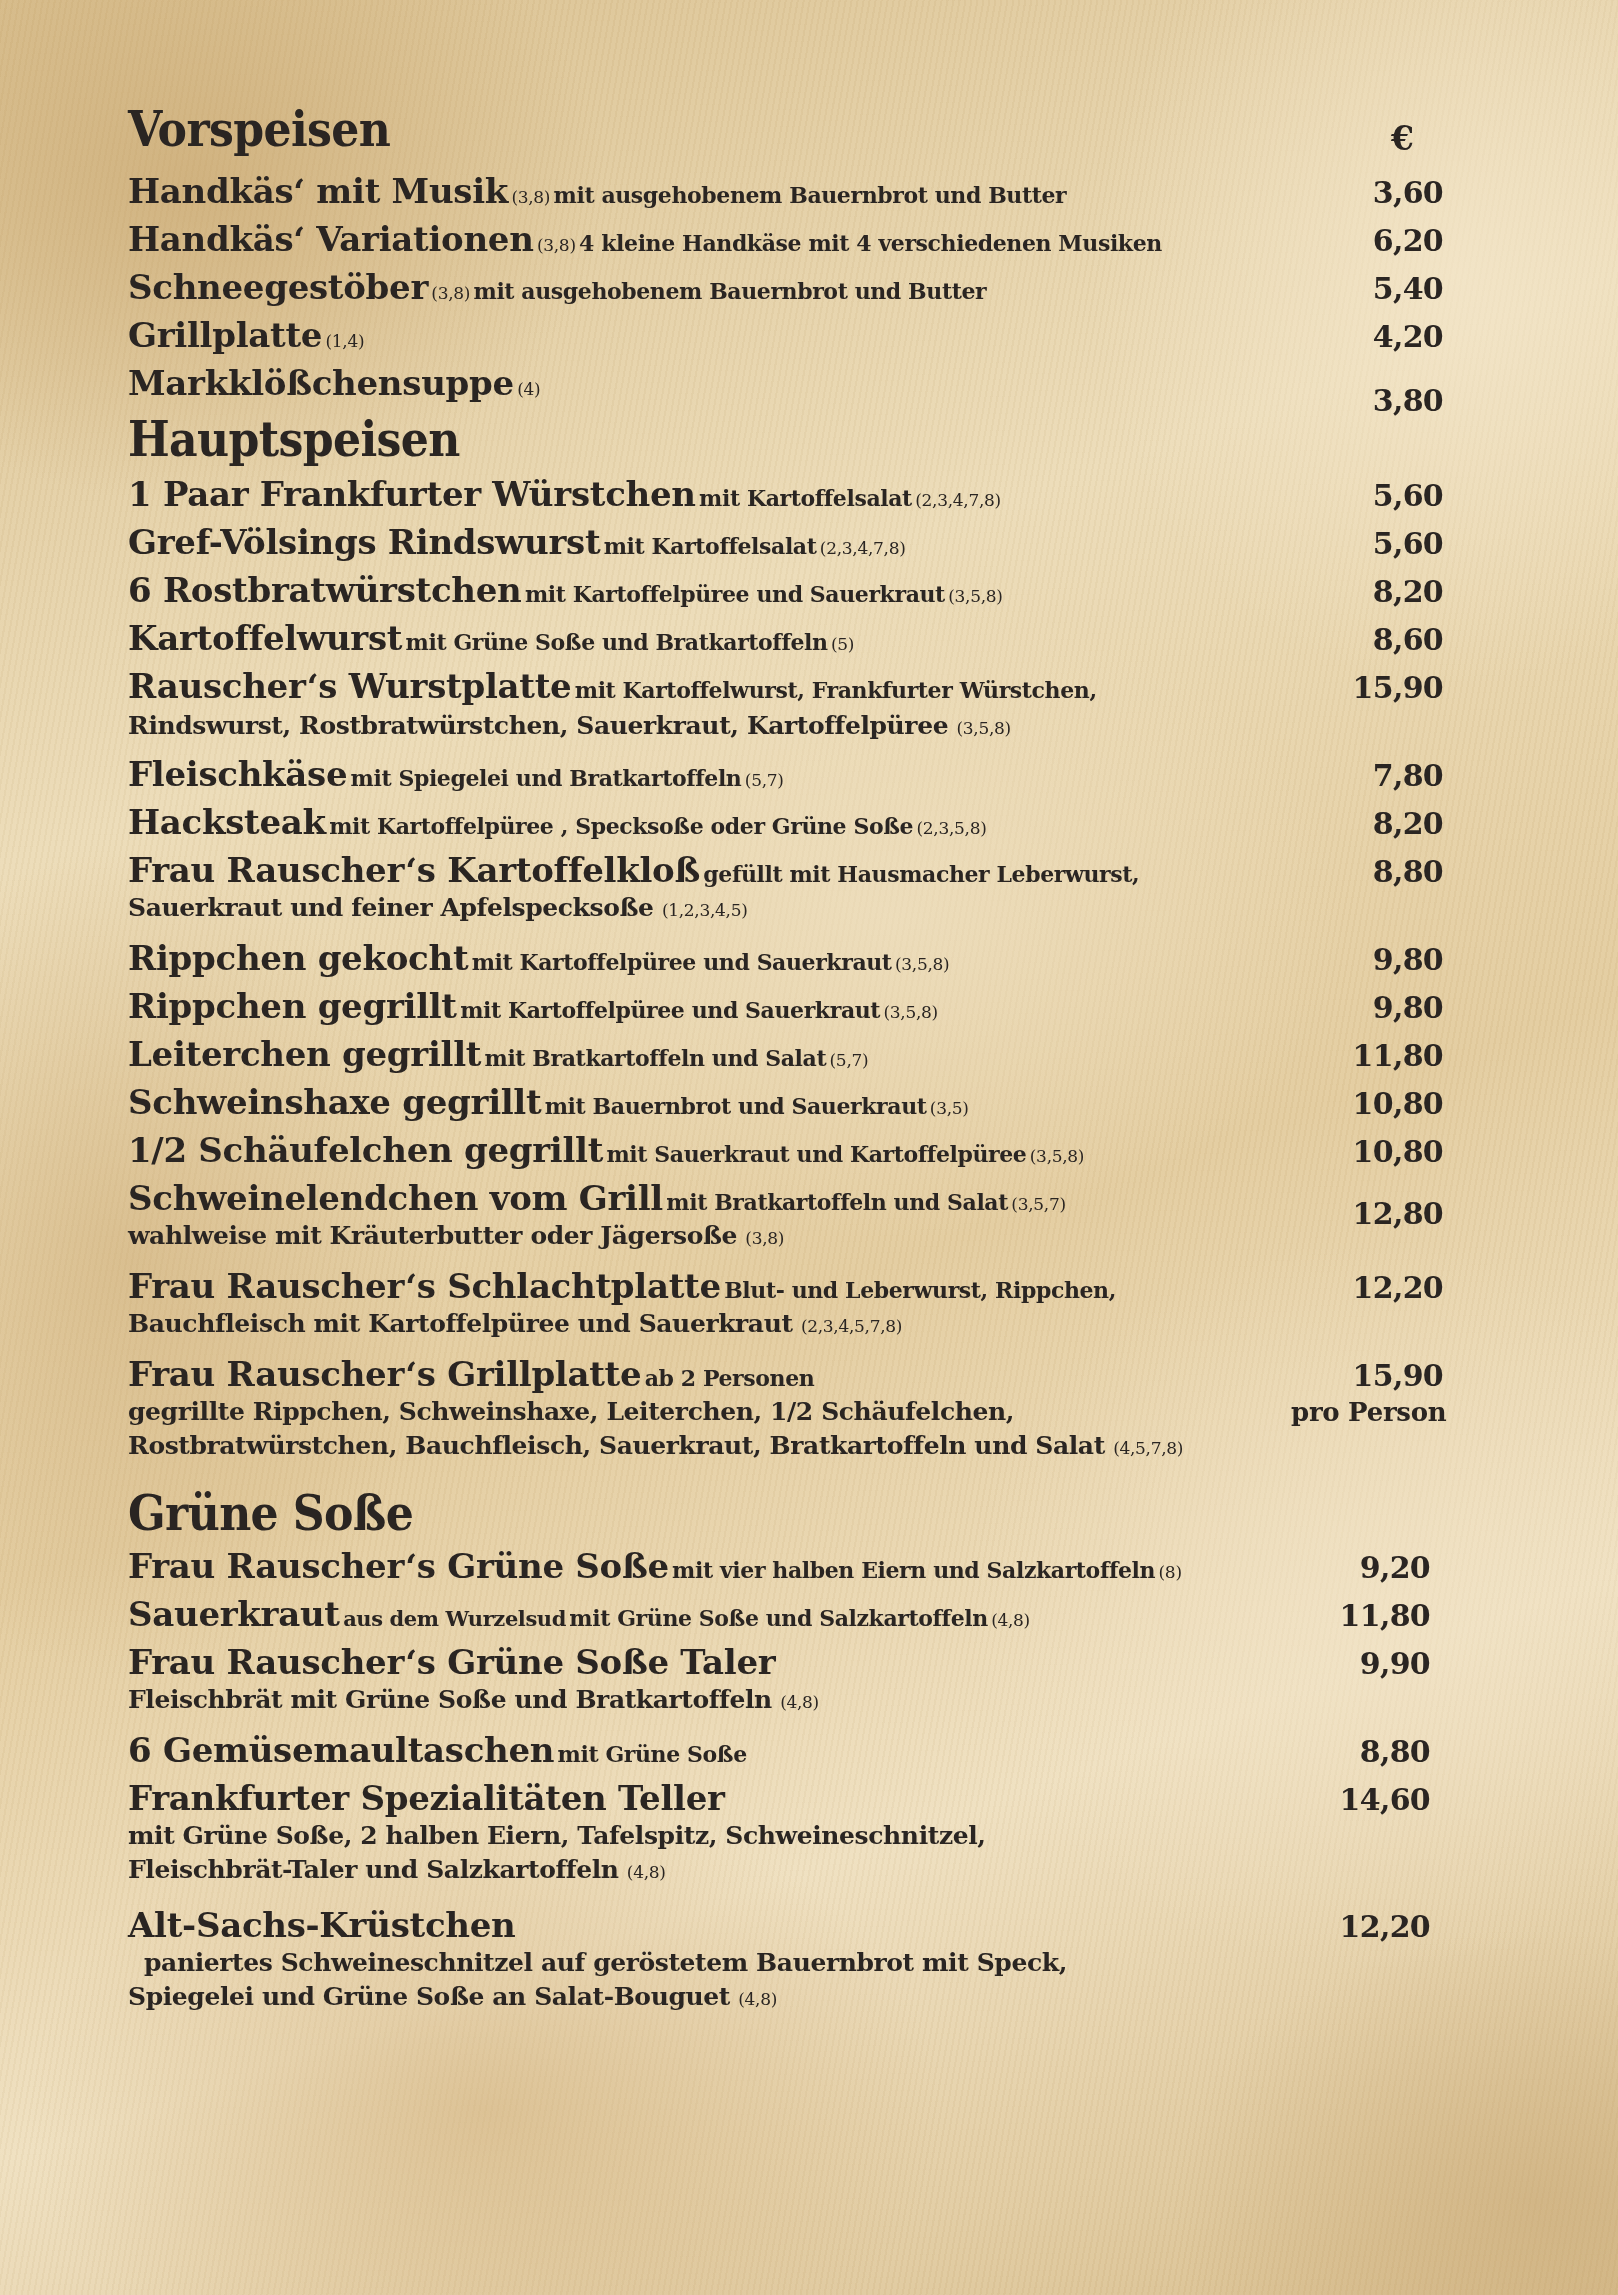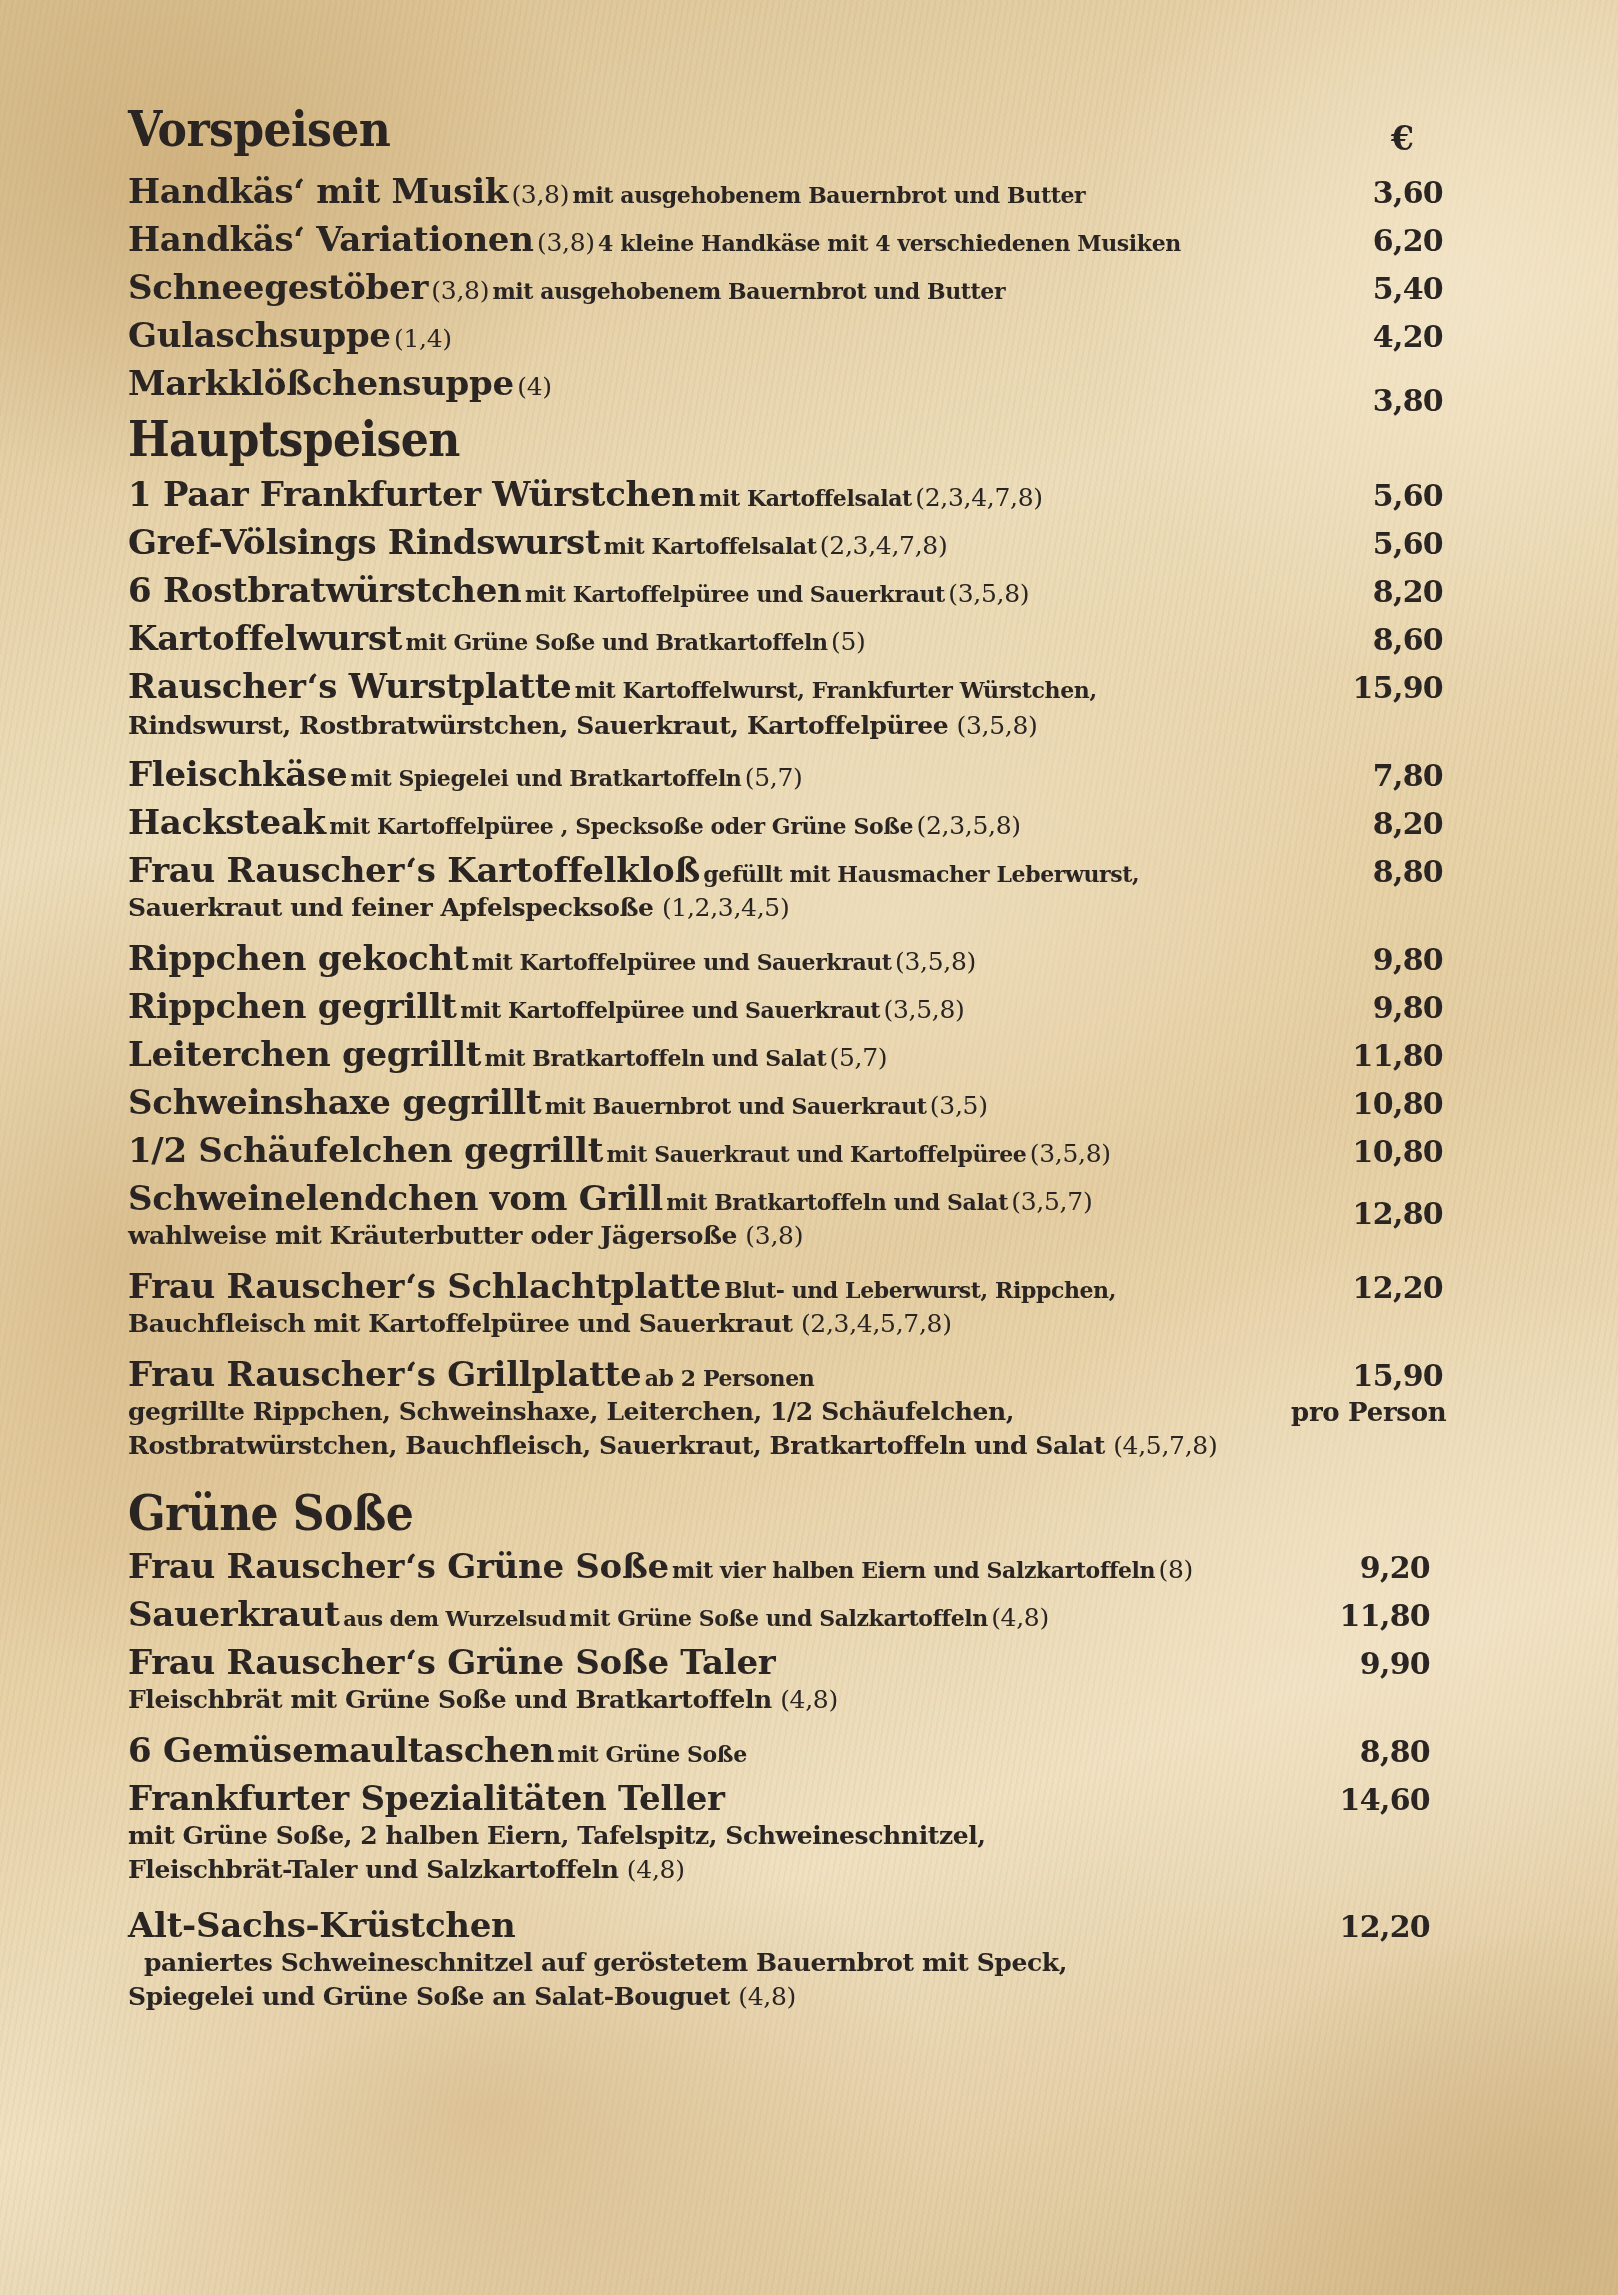--- a/index.html
+++ b/index.html
@@ -60,21 +60,21 @@
   }
   .desc {
     font-family: "DejaVu Serif", serif;
     font-weight: bold;
     font-size: 22px;
     letter-spacing: -0.4px;
   }
   .desc.small { font-size: 21px; }
   .allergen {
     font-family: "DejaVu Serif", serif;
-    font-size: 25px;
+    font-size: 17px;
     font-weight: normal;
     letter-spacing: -0.3px;
   }
   .price {
     position: absolute;
     right: 0;
     width: 131px;
     text-align: right;
     font-family: "DejaVu Serif", serif;
     font-weight: bold;
@@ -120,21 +120,21 @@
     <span class="price" style="top:3.9px;">6,20</span>
   </div>
   <div class="item" style="height:48px;">
     <div class="line">
         <span class="text"><span class="name">Schneegestöber</span> <span class="allergen">(3,8)</span> <span class="desc">mit ausgehobenem Bauernbrot und Butter</span></span>
       </div>
     <span class="price" style="top:3.9px;">5,40</span>
   </div>
   <div class="item" style="height:48px;">
     <div class="line">
-        <span class="text"><span class="name">Gulaschsuppe</span> <span class="allergen">(1,4)</span></span>
+        <span class="text"><span class="name">Grillplatte</span> <span class="allergen">(1,4)</span></span>
       </div>
     <span class="price" style="top:3.9px;">4,20</span>
   </div>
   <div class="item" style="height:48px;">
     <div class="line">
         <span class="text"><span class="name">Markklößchensuppe</span> <span class="allergen">(4)</span></span>
       </div>
     <span class="price" style="top:20px;">3,80</span>
   </div>
 

